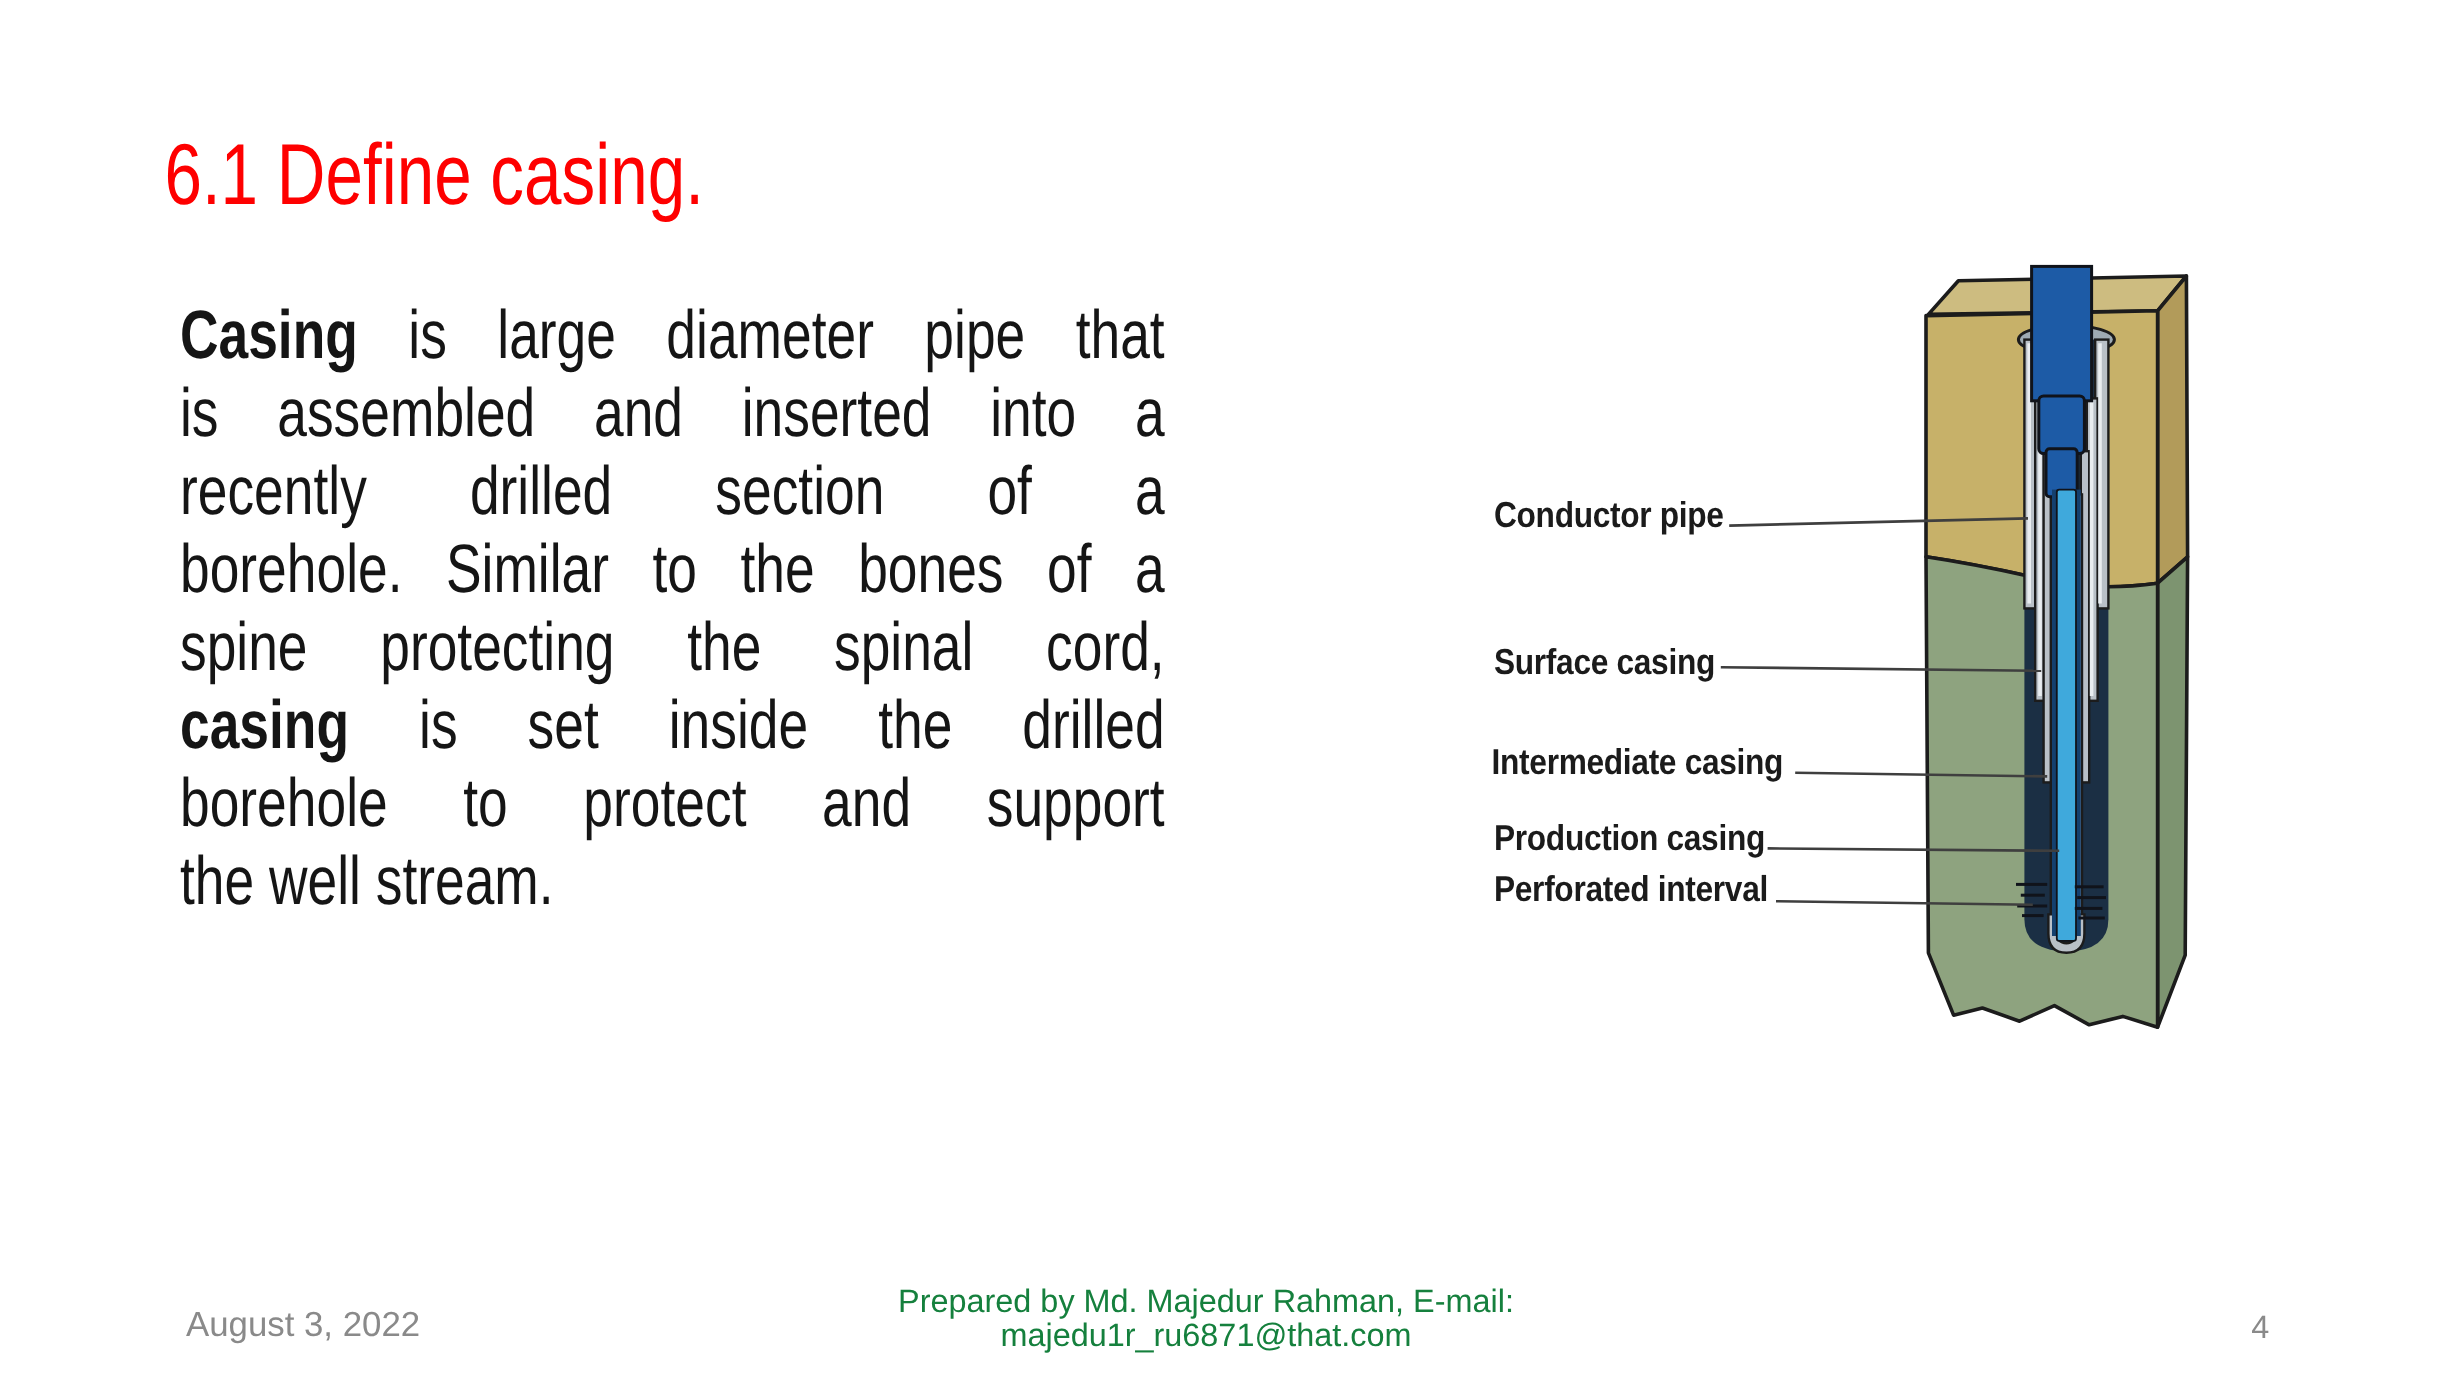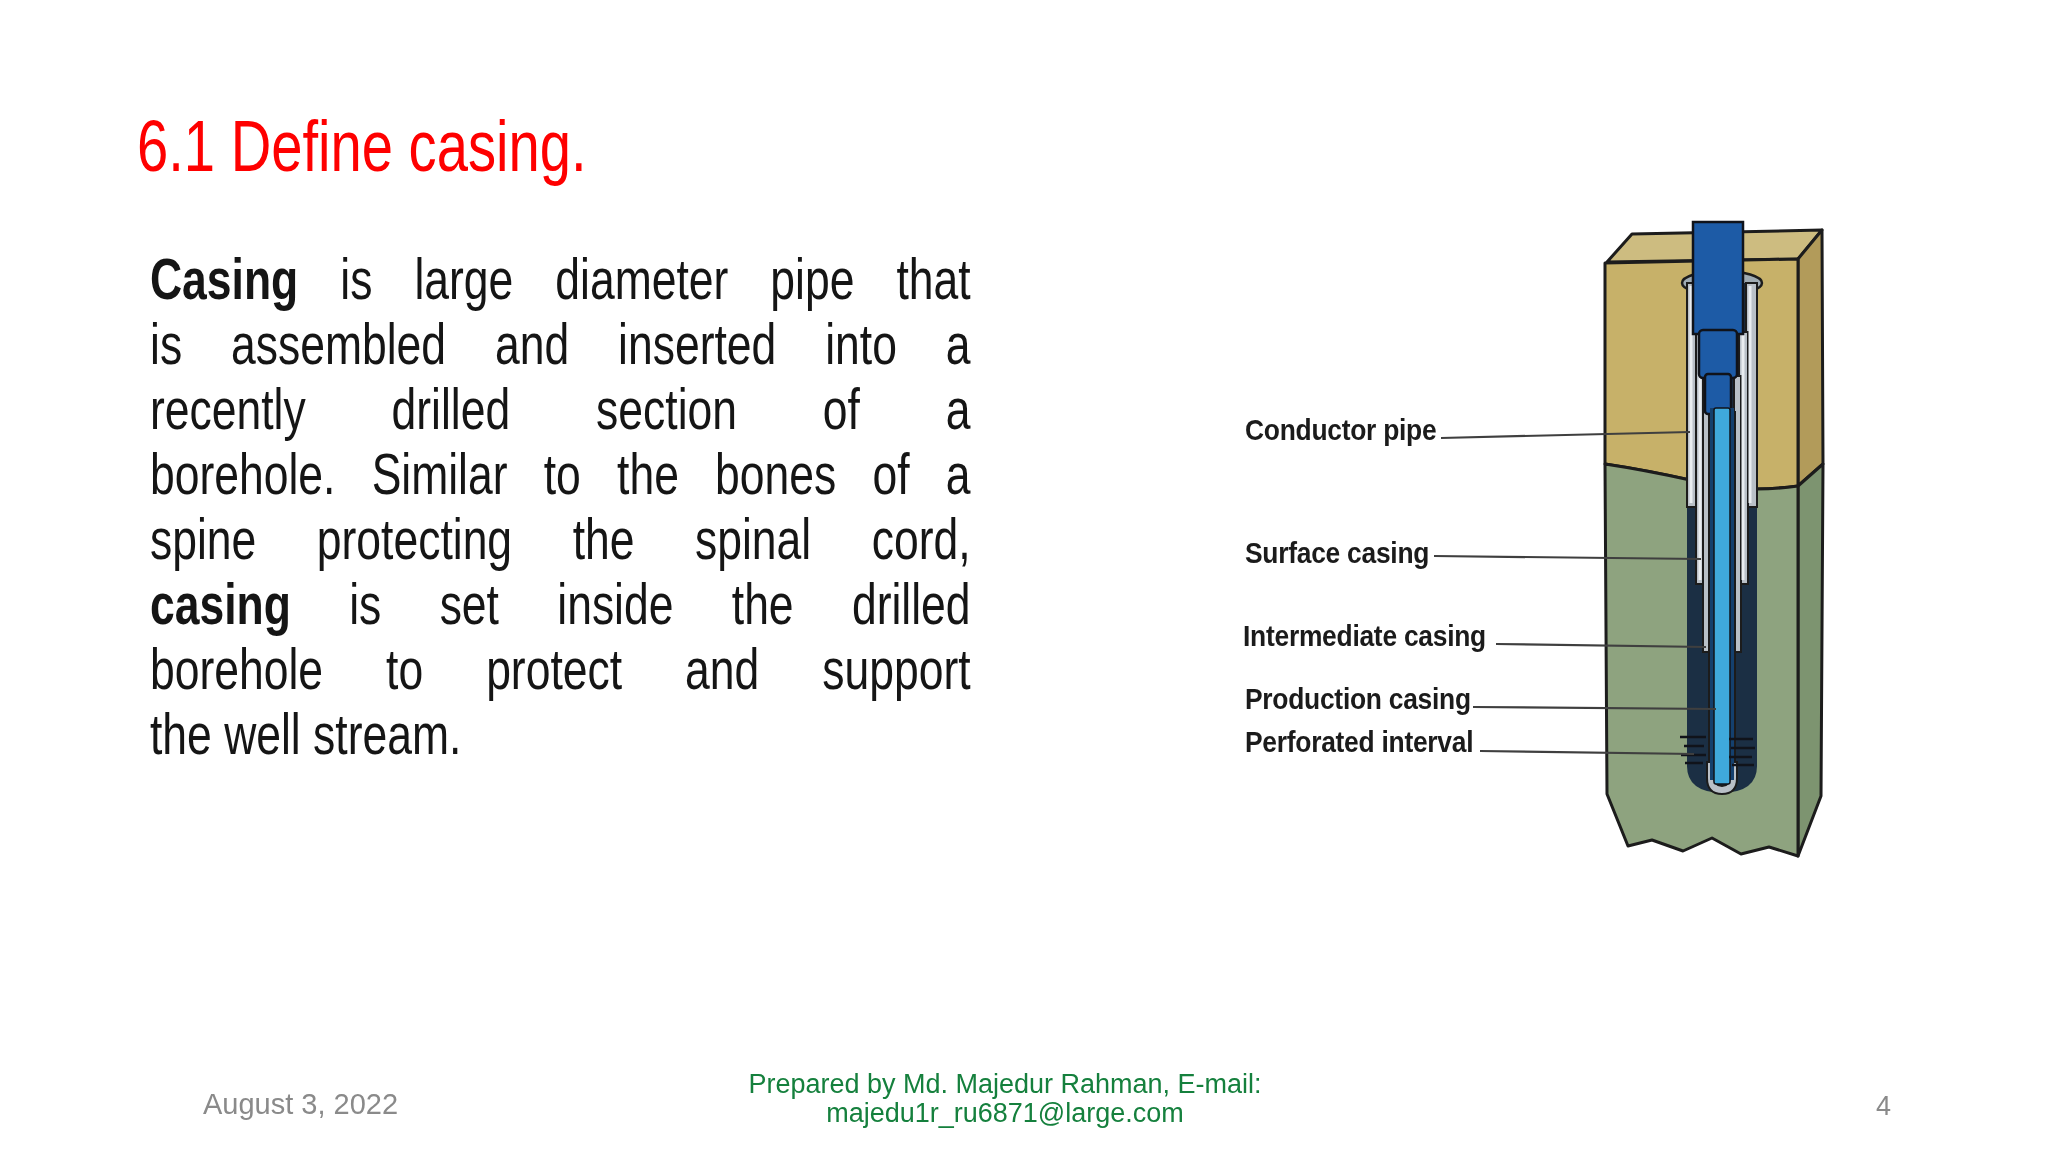--- a/index.html
+++ b/index.html
@@ -40,21 +40,21 @@
   }
   #lbl-conductor    { left:1245px; top:415px; }
   #lbl-surface      { left:1245px; top:538px; }
   #lbl-intermediate { left:1243px; top:621px; }
   #lbl-production   { left:1245px; top:684px; }
   #lbl-perforated   { left:1245px; top:727px; }
 
   
   .footer-date {
     position:absolute; left:155px; top:1088px;
-    font-size:29px; color:#8a8a8a; white-space:nowrap;margin-left:48px;
+    font-size:29px; color:#8a8a8a; white-space:nowrap;
   }
   .footer-credit {
     position:absolute; left:705px; top:1070px; width:600px;
     font-size:27px; line-height:29px; color:#15803d; text-align:center;
   }
   .footer-page {
     position:absolute; left:1876px; top:1091px;
     font-size:27px; color:#8a8a8a;
   }
 
@@ -141,17 +141,17 @@
 
   <div class="dlabel" id="lbl-conductor">Conductor pipe</div>
   <div class="dlabel" id="lbl-surface">Surface casing</div>
   <div class="dlabel" id="lbl-intermediate">Intermediate casing</div>
   <div class="dlabel" id="lbl-production">Production casing</div>
   <div class="dlabel" id="lbl-perforated">Perforated interval</div>
 
   <div class="footer-date">August 3, 2022</div>
   <div class="footer-credit">
     <div>Prepared by Md. Majedur Rahman, E-mail:</div>
-    <div>majedu1r_ru6871@large.com</div>
+    <div>majedu1r_ru6871@that.com</div>
   </div>
   <div class="footer-page">4</div>
 
 </div>
 
 </body></html>

